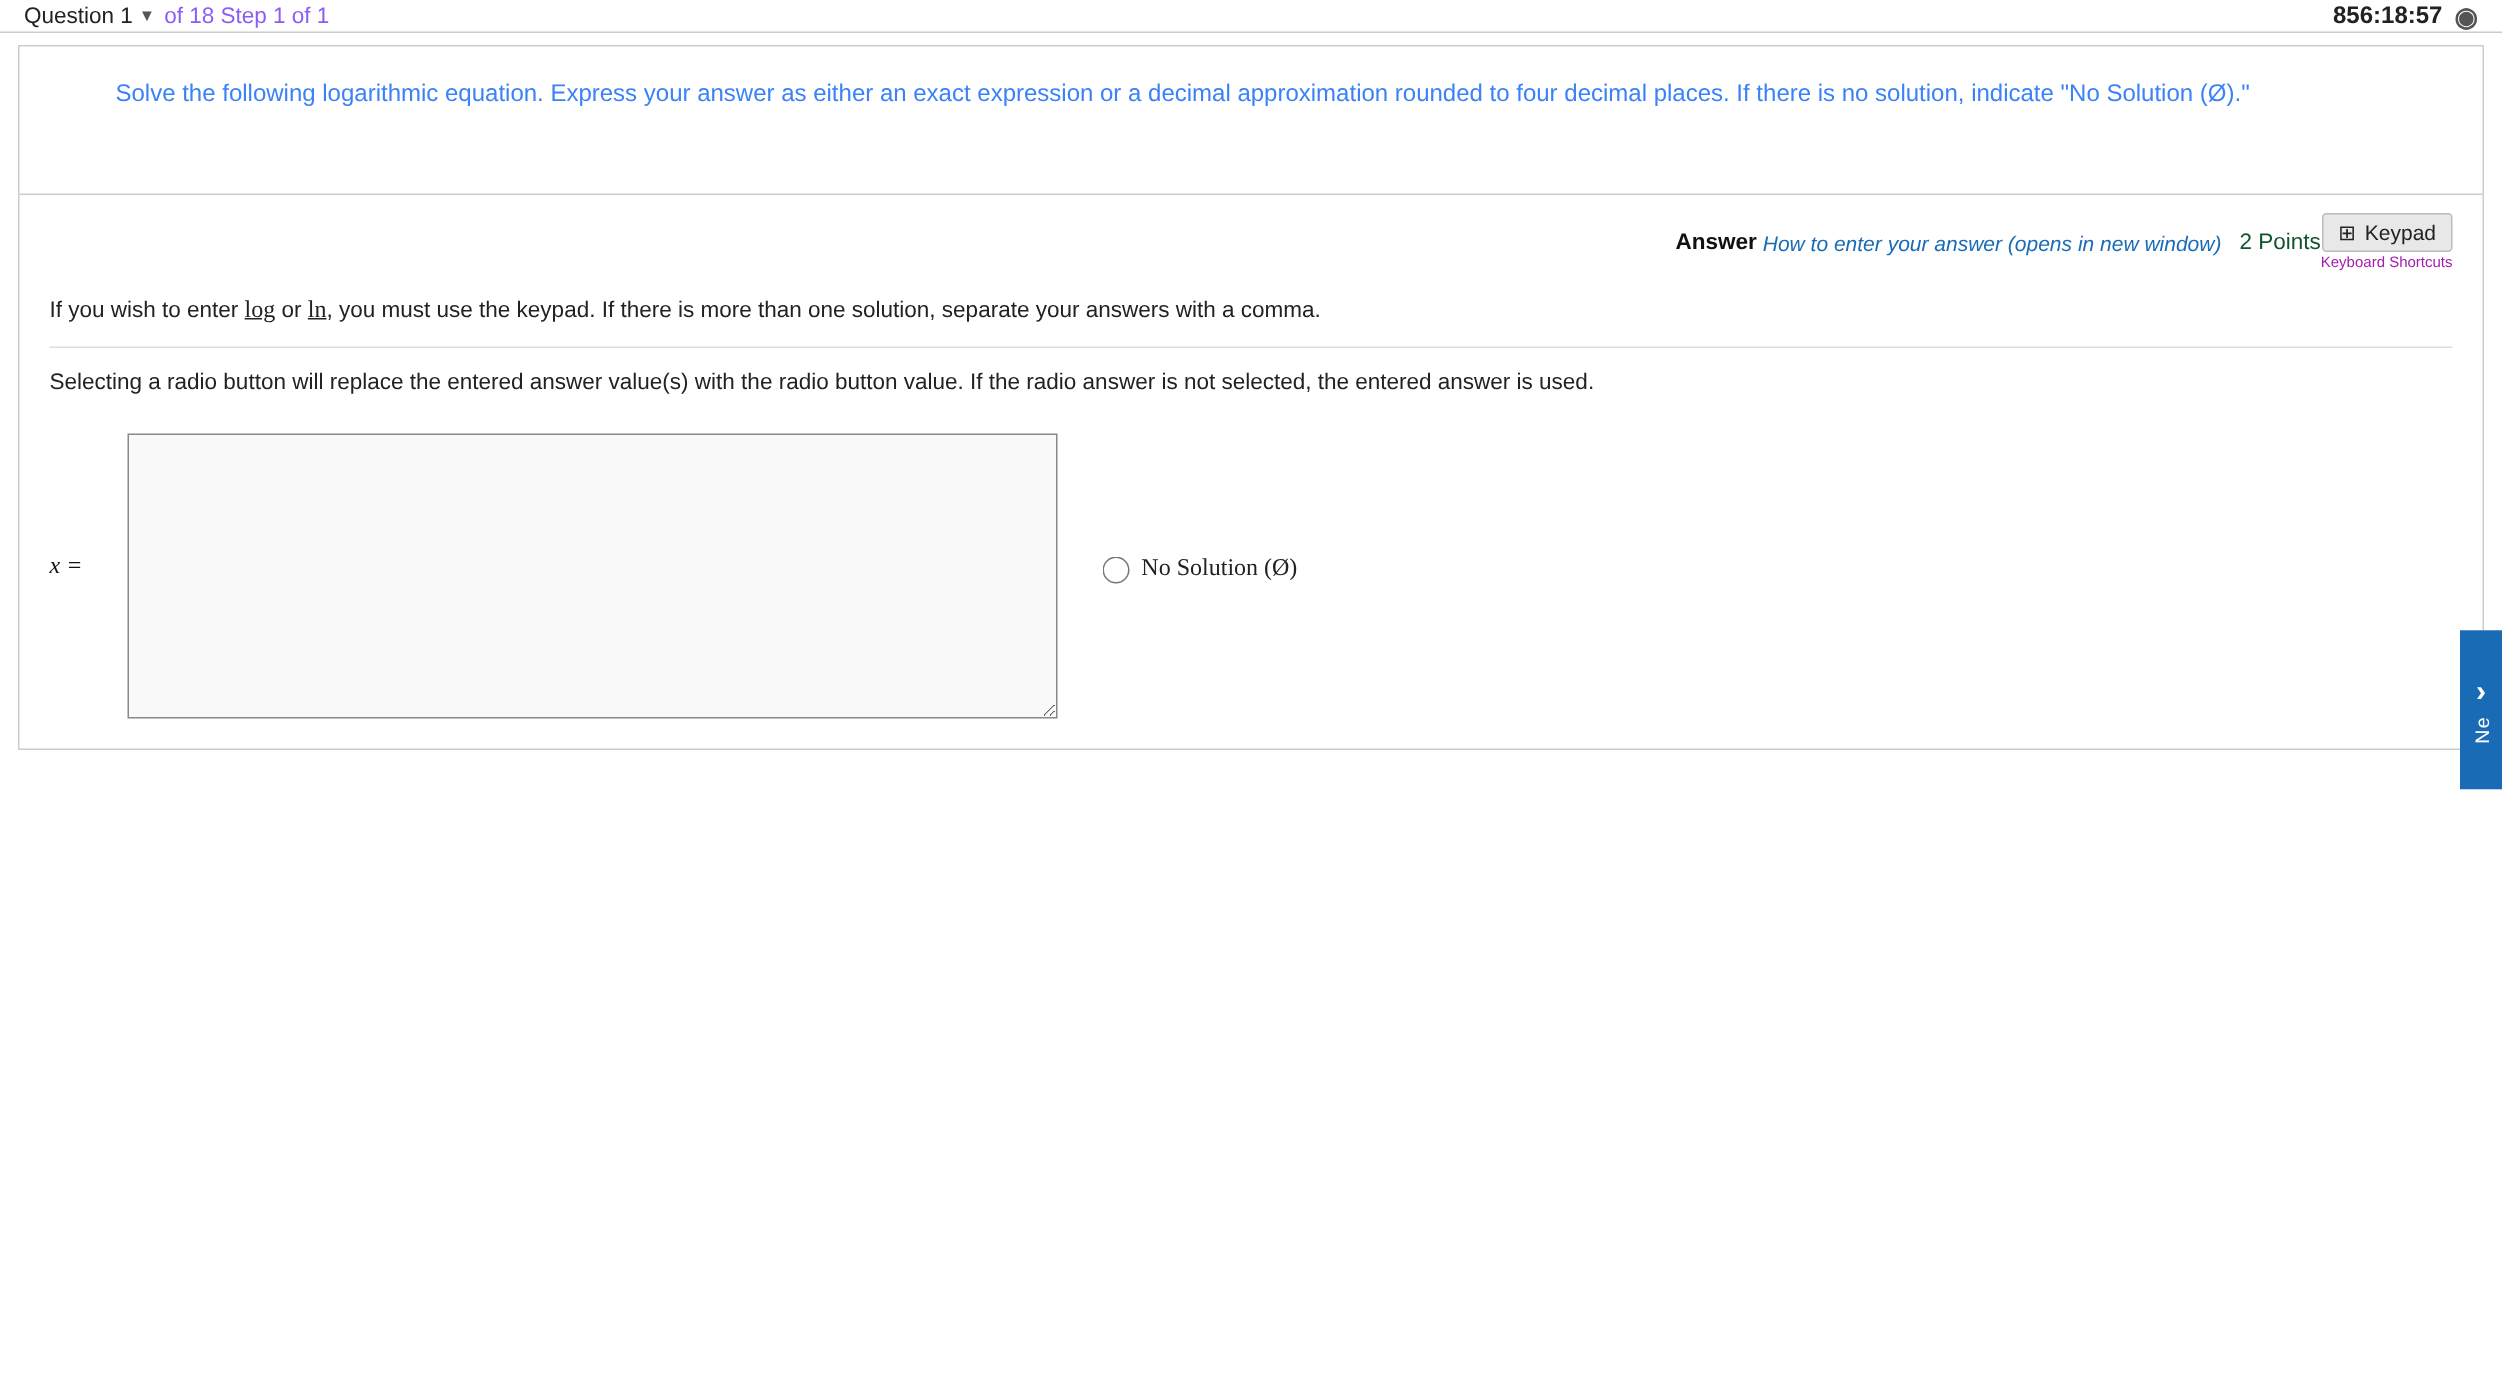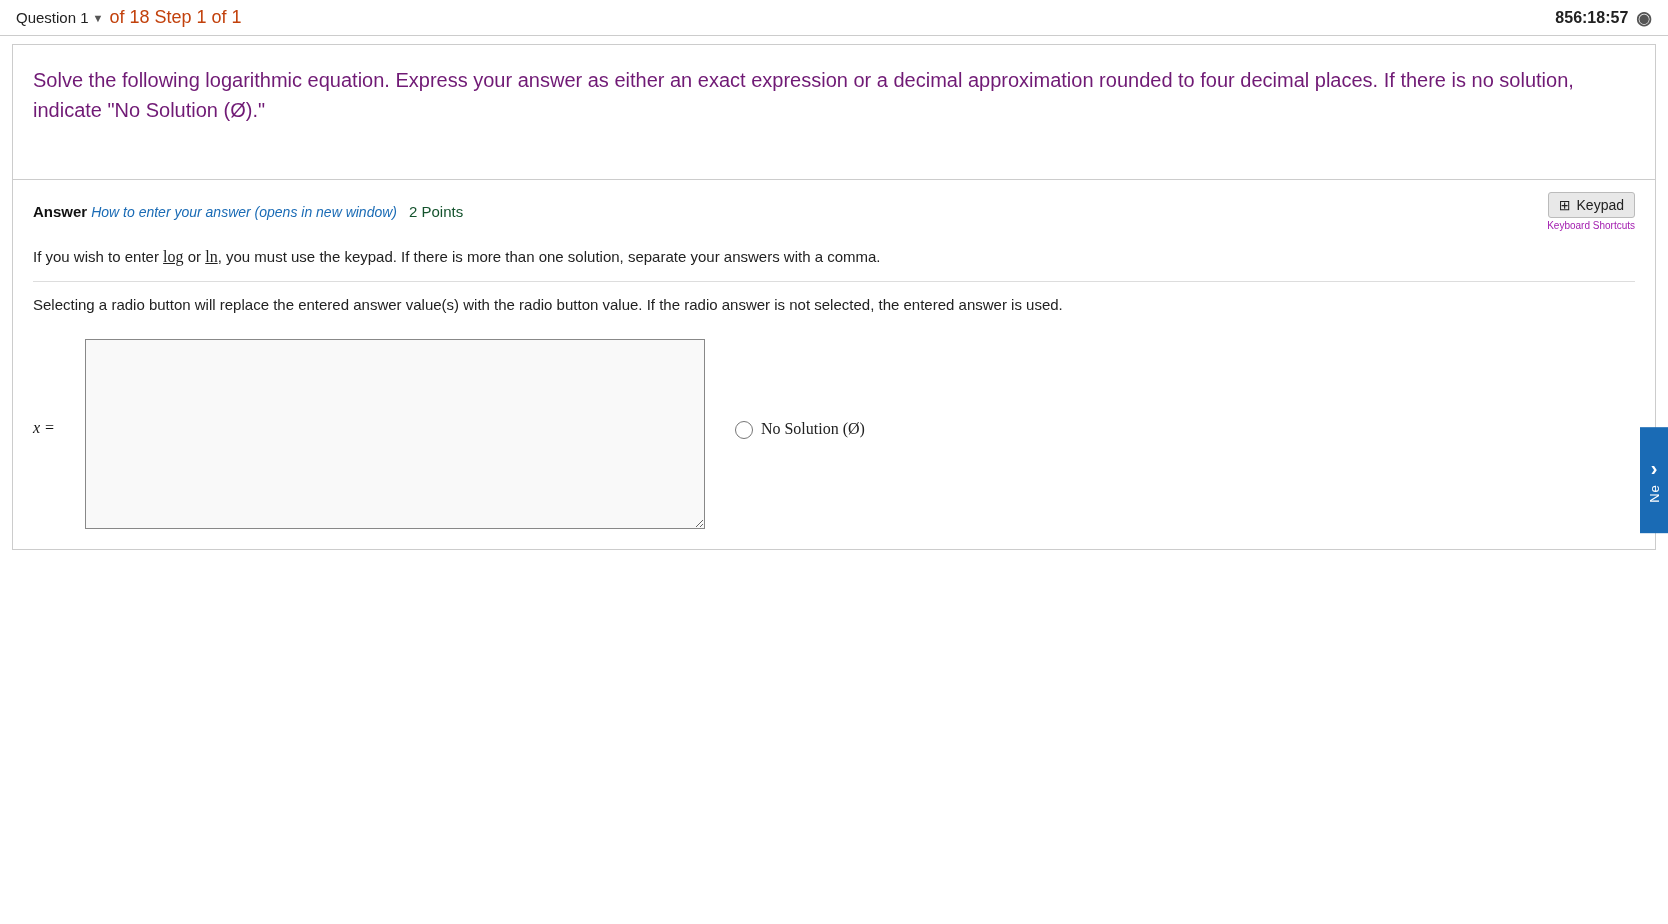--- a/index.html
+++ b/index.html
@@ -12,21 +12,21 @@
       flex-direction: column;
     }
 
     .top-bar {
       background: #ffffff;
       border-bottom: 1px solid #ccc;
       display: flex;
       align-items: center;
       justify-content: space-between;
       padding: 6px 16px;
-      height: 36px;
+      height: 22px;
     }
 
     .top-bar-left {
       display: flex;
       align-items: center;
       gap: 6px;
     }
 
     .question-selector {
       display: flex;
@@ -35,22 +35,22 @@
       font-size: 15px;
       color: #222;
     }
 
     .dropdown-arrow {
       font-size: 11px;
       color: #555;
     }
 
     .step-info {
-      font-size: 18px;
-      color: #c2410c;
+      font-size: 15px;
+      color: #8b5cf6;
     }
 
     .timer-area {
       display: flex;
       align-items: center;
       gap: 8px;
       font-size: 16px;
       font-weight: bold;
       color: #222;
     }
@@ -75,42 +75,43 @@
       margin: 8px 12px;
       background: #fff;
     }
 
     .question-body {
       padding: 20px 20px 30px 20px;
       border-bottom: 1px solid #ccc;
     }
 
     .question-text {
-      font-size: 20px;
-      color: #701a75;
+      font-size: 16px;
+      color: #3b82f6;
       line-height: 1.5;
       margin-bottom: 24px;
+      margin-left: 44px;
     }
 
     .equation-display {
       text-align: center;
       font-size: 20px;
       color: #111;
       margin: 16px 0 30px 0;
       font-family: "Times New Roman", serif;
     }
 
     .answer-section {
       padding: 12px 20px 0 20px;
     }
 
     .answer-header {
       display: flex;
       align-items: center;
-      justify-content: space-between;
+      justify-content: flex-end;
       margin-bottom: 4px;
     }
 
     .answer-header-left {
       display: flex;
       align-items: center;
       gap: 4px;
       font-size: 15px;
     }
 

